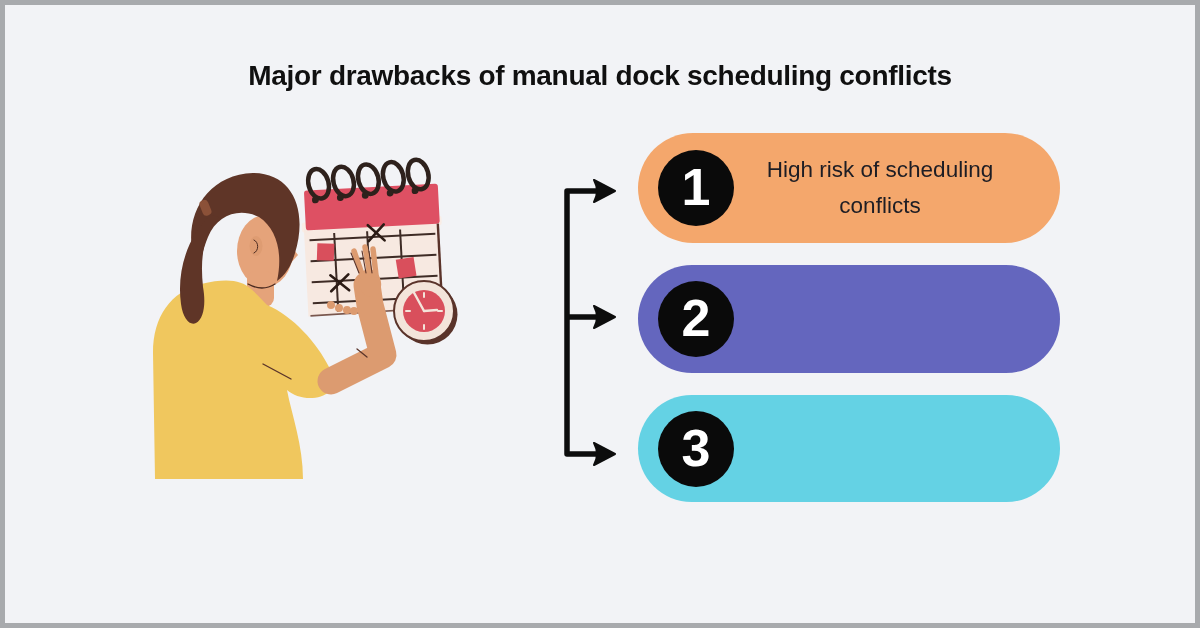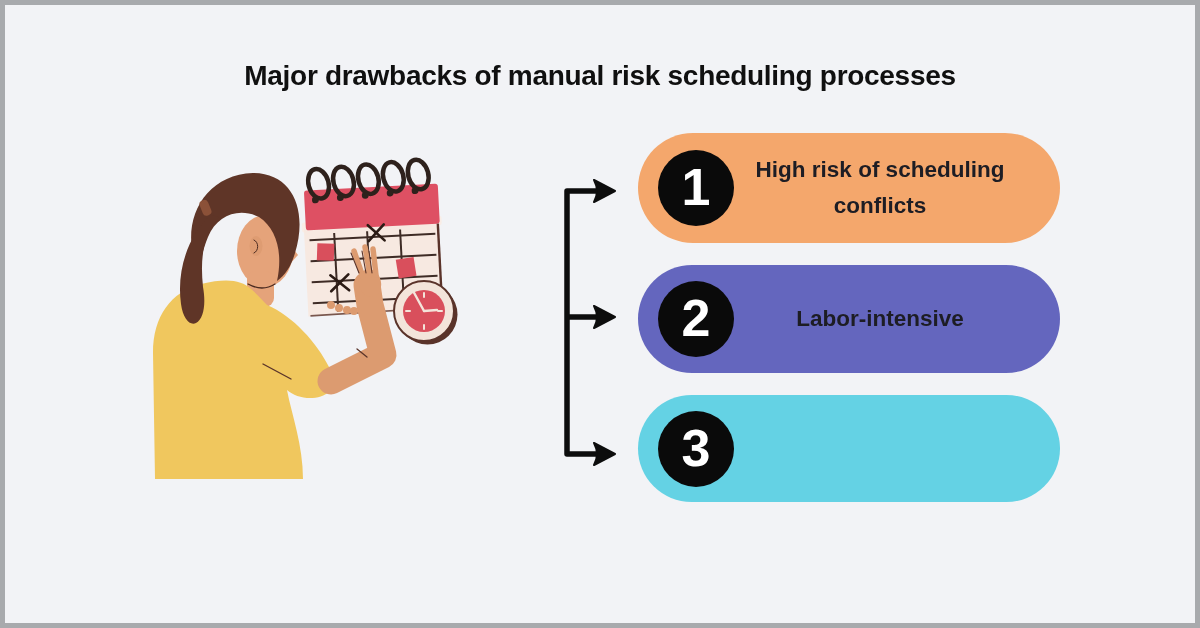--- a/index.html
+++ b/index.html
@@ -47,30 +47,29 @@
     padding-bottom:2px;
   }
   .pill-label{
     flex:1;
     text-align:center;
     font-size:22.5px;
     line-height:36px;
     color:#1D1D24;
     padding-left:8px;
     padding-right:42px;
-    font-weight:bold;
   }
   .abs{position:absolute;}
 </style>
 </head>
 <body>
 
 <div id="canvas">
 
-  <div class="title">Major drawbacks of manual risk scheduling processes</div>
+  <div class="title">Major drawbacks of manual dock scheduling conflicts</div>
 
   <svg class="abs" style="left:140px;top:148px;" width="340" height="335" viewBox="0 0 340 335">
 
     <g>
 
       <ellipse cx="120" cy="98" rx="28" ry="36" fill="#E5A37A"></ellipse>
       <path d="M144,90 L153,102 L144,112 Z" fill="#E5A37A"></path>
       <rect x="102" y="118" width="27" height="36" rx="9" fill="#E5A37A"></rect>
       <path d="M103,131 C112,136 122,136 130,131" fill="none" stroke="#4A2A20" stroke-width="1.3" stroke-linecap="round"></path>
 
@@ -192,20 +191,19 @@
     </g>
   </svg>
 
   <div class="pill pill-1">
     <div class="badge">1</div>
     <div class="pill-label">High risk of scheduling conflicts</div>
   </div>
 
   <div class="pill pill-2">
     <div class="badge">2</div>
-    <div class="pill-label">Labor-intensive</div>
   </div>
 
   <div class="pill pill-3">
     <div class="badge">3</div>
   </div>
 
 </div>
 
 </body></html>

